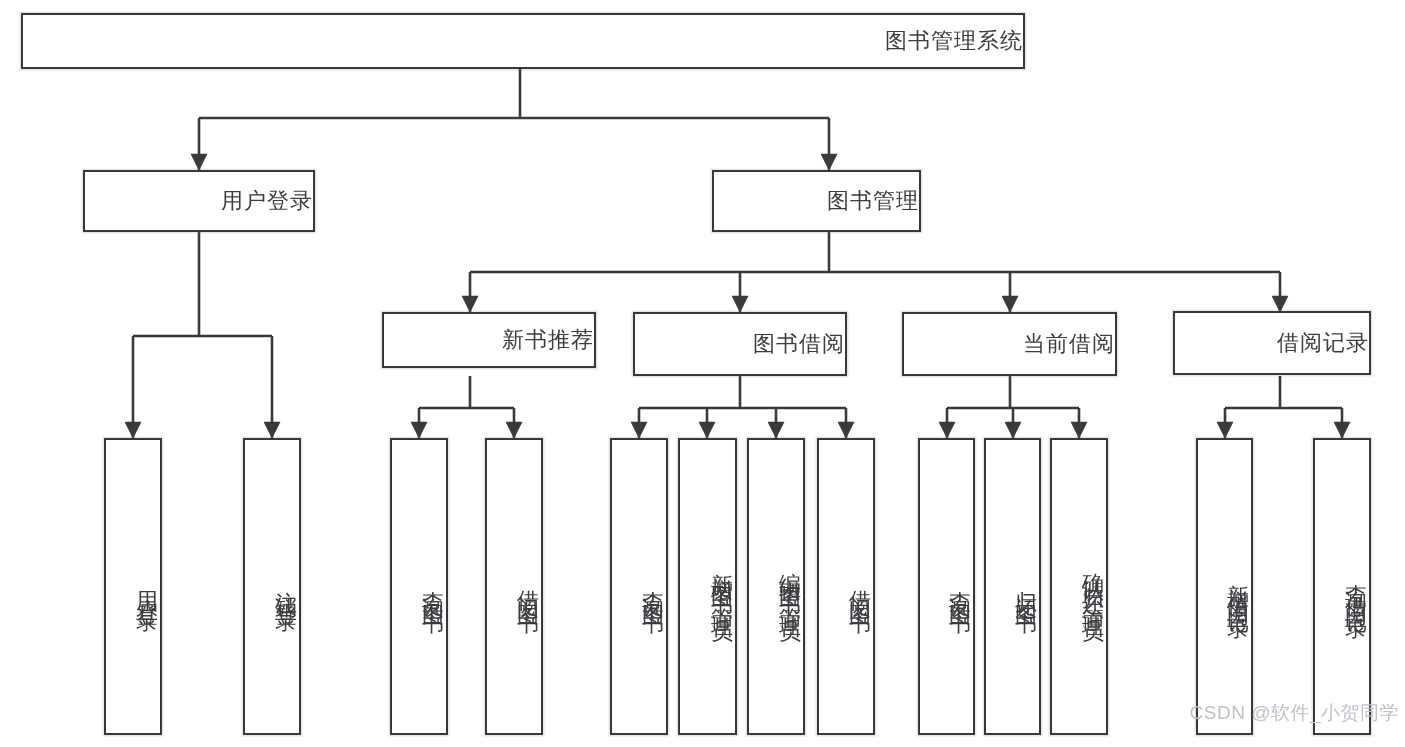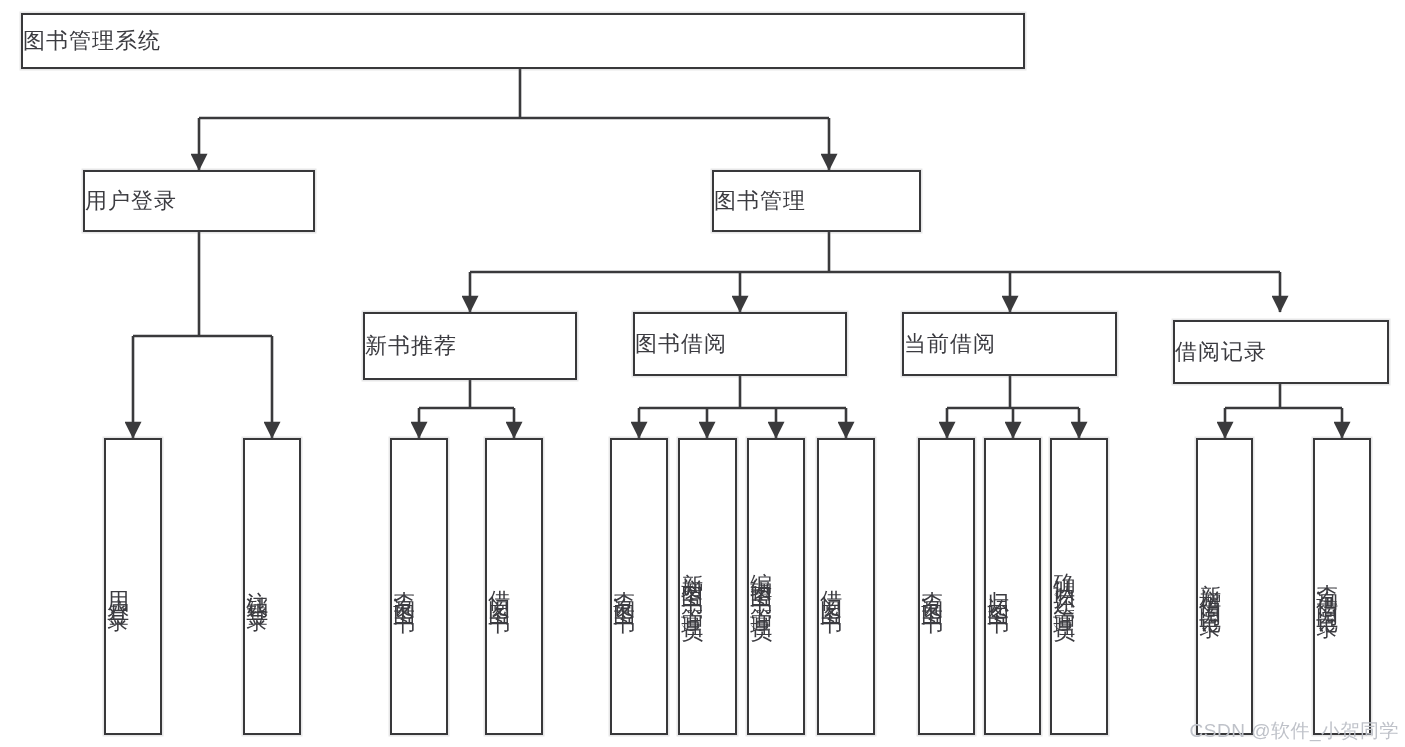--- a/index.html
+++ b/index.html
@@ -13,31 +13,31 @@
   .stage{
     position:relative;width:1405px;height:747px;background:var(--bg);
     font-family:"Liberation Sans","DejaVu Sans",sans-serif;color:var(--text);
     overflow:hidden;
   }
   .connectors{position:absolute;left:0;top:0;width:1405px;height:747px;}
   .cl{stroke:var(--line);stroke-width:2.6;fill:none;}
   .ah{fill:var(--line);}
   .node{
     position:absolute;background:#fff;border:2.6px solid var(--box-border);
-    display:flex;align-items:center;justify-content:flex-start;
+    display:flex;align-items:center;justify-content:flex-end;
     box-sizing:border-box;box-shadow:0 0 0 1.5px rgba(120,120,130,0.18);
     font-size:22px;letter-spacing:1px;
   }
   .node.v{letter-spacing:0;}
   .node.v .lbl{
     writing-mode:vertical-rl;text-orientation:mixed;
     letter-spacing:7px;line-height:1.15;white-space:nowrap;
   }
   .watermark{
-    position:absolute;right:6px;bottom:3px;font-size:19px;
+    position:absolute;right:6px;bottom:21px;font-size:19px;
     color:var(--wm);letter-spacing:0.5px;
   }
 </style>
 </head>
 <body>
 
 <div class="stage">
 
   <svg class="connectors" viewBox="0 0 1405 747" xmlns="http://www.w3.org/2000/svg">
     <defs>
@@ -105,30 +105,30 @@
     <span class="lbl">图书管理系统</span>
   </div>
 
   <div class="node h" style="left:83px;top:170px;width:232px;height:62px">
     <span class="lbl">用户登录</span>
   </div>
   <div class="node h" style="left:712px;top:170px;width:209px;height:62px">
     <span class="lbl">图书管理</span>
   </div>
 
-  <div class="node h" style="left:363px;top:312px;width:214px;height:68px">
+  <div class="node h" style="left:382px;top:312px;width:214px;height:56px">
     <span class="lbl">新书推荐</span>
   </div>
   <div class="node h" style="left:902px;top:312px;width:215px;height:64px">
     <span class="lbl">当前借阅</span>
   </div>
   <div class="node h" style="left:633px;top:312px;width:214px;height:64px">
     <span class="lbl">图书借阅</span>
   </div>
-  <div class="node h" style="left:1173px;top:320px;width:216px;height:64px">
+  <div class="node h" style="left:1173px;top:311px;width:198px;height:64px">
     <span class="lbl">借阅记录</span>
   </div>
 
   <div class="node v" style="left:104px;top:438px;width:58px;height:297px">
     <span class="lbl">用户登录</span>
   </div>
   <div class="node v" style="left:243px;top:438px;width:58px;height:297px">
     <span class="lbl">注销登录</span>
   </div>
 

